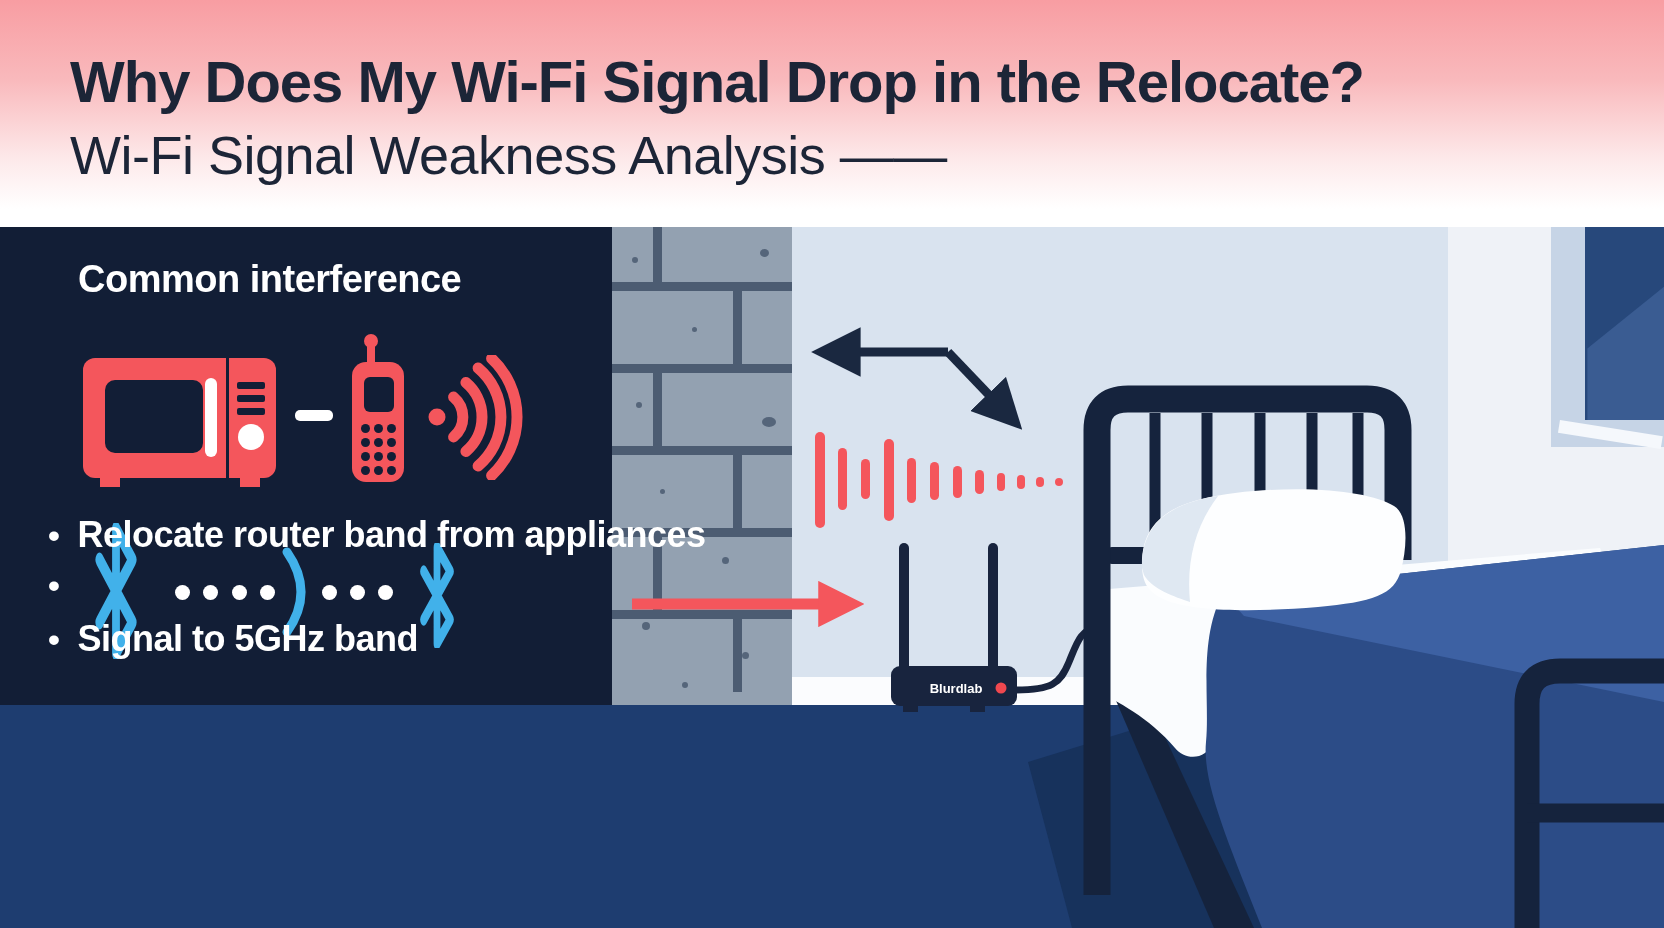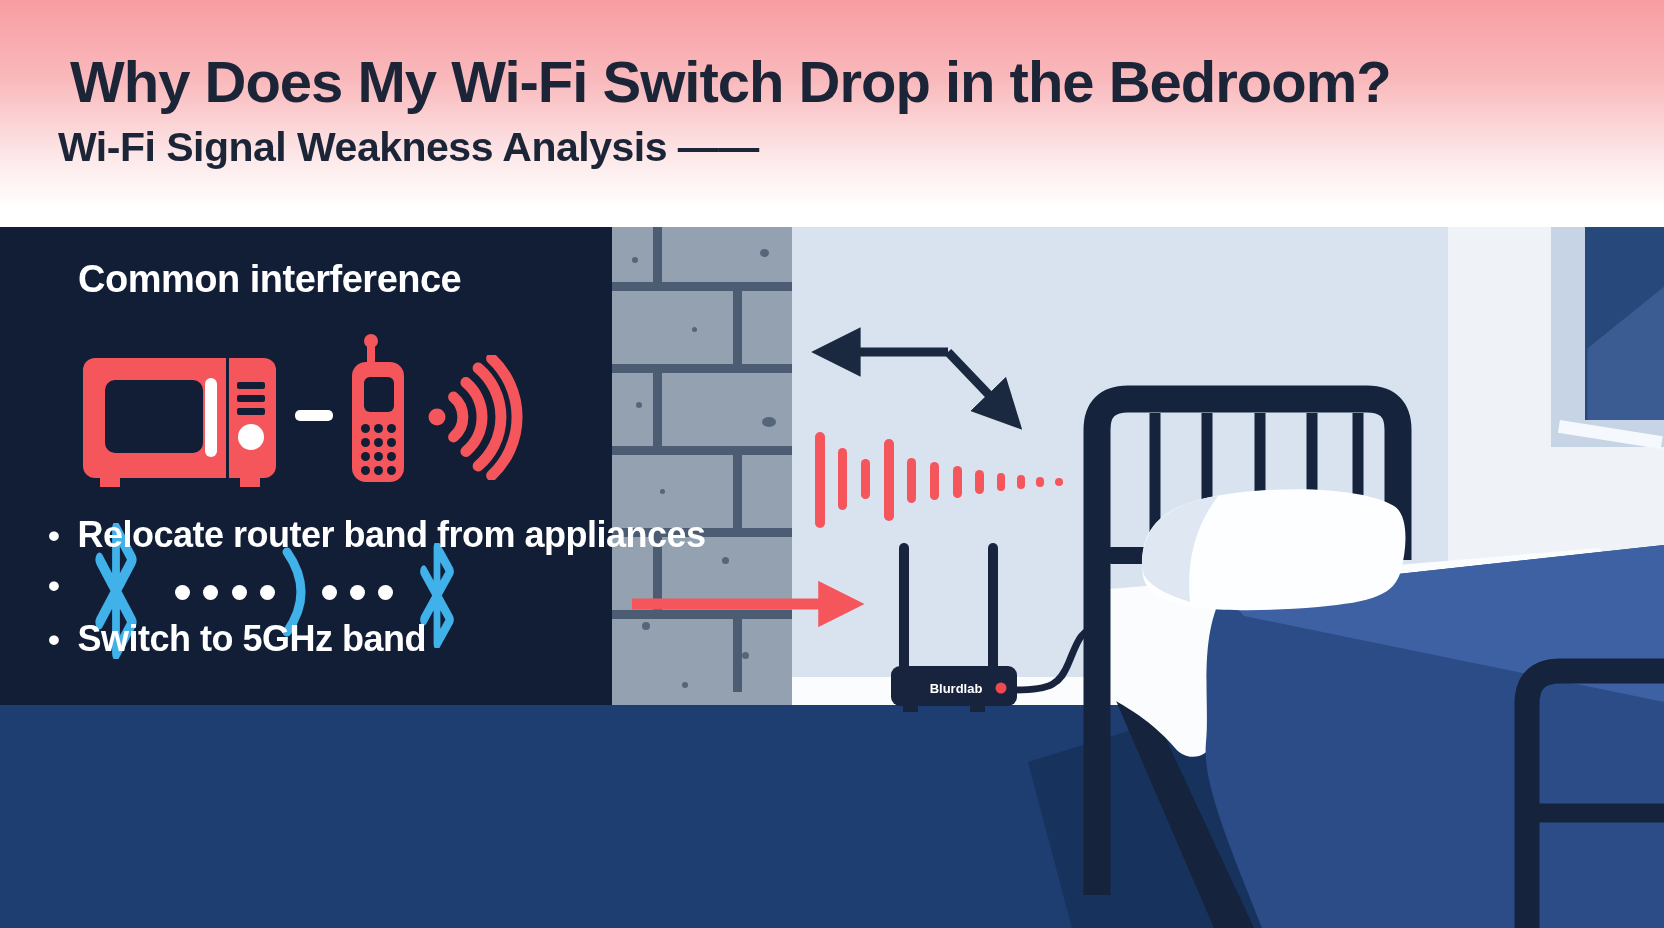--- a/index.html
+++ b/index.html
@@ -5,21 +5,21 @@
   html,body{margin:0;padding:0;background:#ffffff;}
   #canvas{position:relative;width:1664px;height:928px;overflow:hidden;
           font-family:"Liberation Sans","DejaVu Sans",sans-serif;}
   .abs{position:absolute;}
 
   
   #header{left:0;top:0;width:1664px;height:227px;
           background:linear-gradient(180deg,#f89da2 0%,#f9b9bc 35%,#fde9ea 70%,#ffffff 92%);}
   #title{left:70px;top:48px;width:1560px;font-size:58px;font-weight:bold;
          color:#1c2537;letter-spacing:-1px;white-space:nowrap;}
-  #subtitle{left:58px;top:124px;width:1200px;font-size:41px;font-weight:bold;
+  #subtitle{left:70px;top:124px;width:1200px;font-size:54px;font-weight:normal;
             color:#1c2537;letter-spacing:-0.5px;white-space:nowrap;}
 
   
   #scene{left:0;top:227px;width:1664px;height:701px;}
 
   #interference-panel{left:0;top:0;width:716px;height:478px;background:#121e36;}
   #interference-heading{left:78px;top:31px;font-size:38px;font-weight:bold;color:#ffffff;
                         letter-spacing:-0.5px;white-space:nowrap;}
 
   
@@ -85,21 +85,21 @@
   
   #overlay{left:0;top:0;width:1664px;height:928px;z-index:4;}
   #overlay text{font-family:"Liberation Sans","DejaVu Sans",sans-serif;font-weight:bold;}
 </style>
 </head>
 <body>
 
 <div id="canvas">
 
   <div id="header" class="abs">
-    <div id="title" class="abs">Why Does My Wi-Fi Switch Drop in the Bedroom?</div>
+    <div id="title" class="abs">Why Does My Wi-Fi Signal Drop in the Relocate?</div>
     <div id="subtitle" class="abs">Wi-Fi Signal Weakness Analysis ——</div>
   </div>
 
   <div id="scene" class="abs">
 
     <div id="interference-panel" class="abs">
       <div id="interference-heading" class="abs">Common interference</div>
 
       <div id="microwave" class="abs">
         <div class="abs mw-body"></div>
@@ -277,17 +277,17 @@
   <div id="solutions" class="abs">
     <div class="sol-line">
       <span class="sol-bullet">•</span>
       <span>Relocate router band from appliances</span>
     </div>
     <div class="sol-line">
       <span class="sol-bullet">•</span>
     </div>
     <div class="sol-line">
       <span class="sol-bullet">•</span>
-      <span>Switch to 5GHz band</span>
+      <span>Signal to 5GHz band</span>
     </div>
   </div>
 
 </div>
 
 </body></html>

